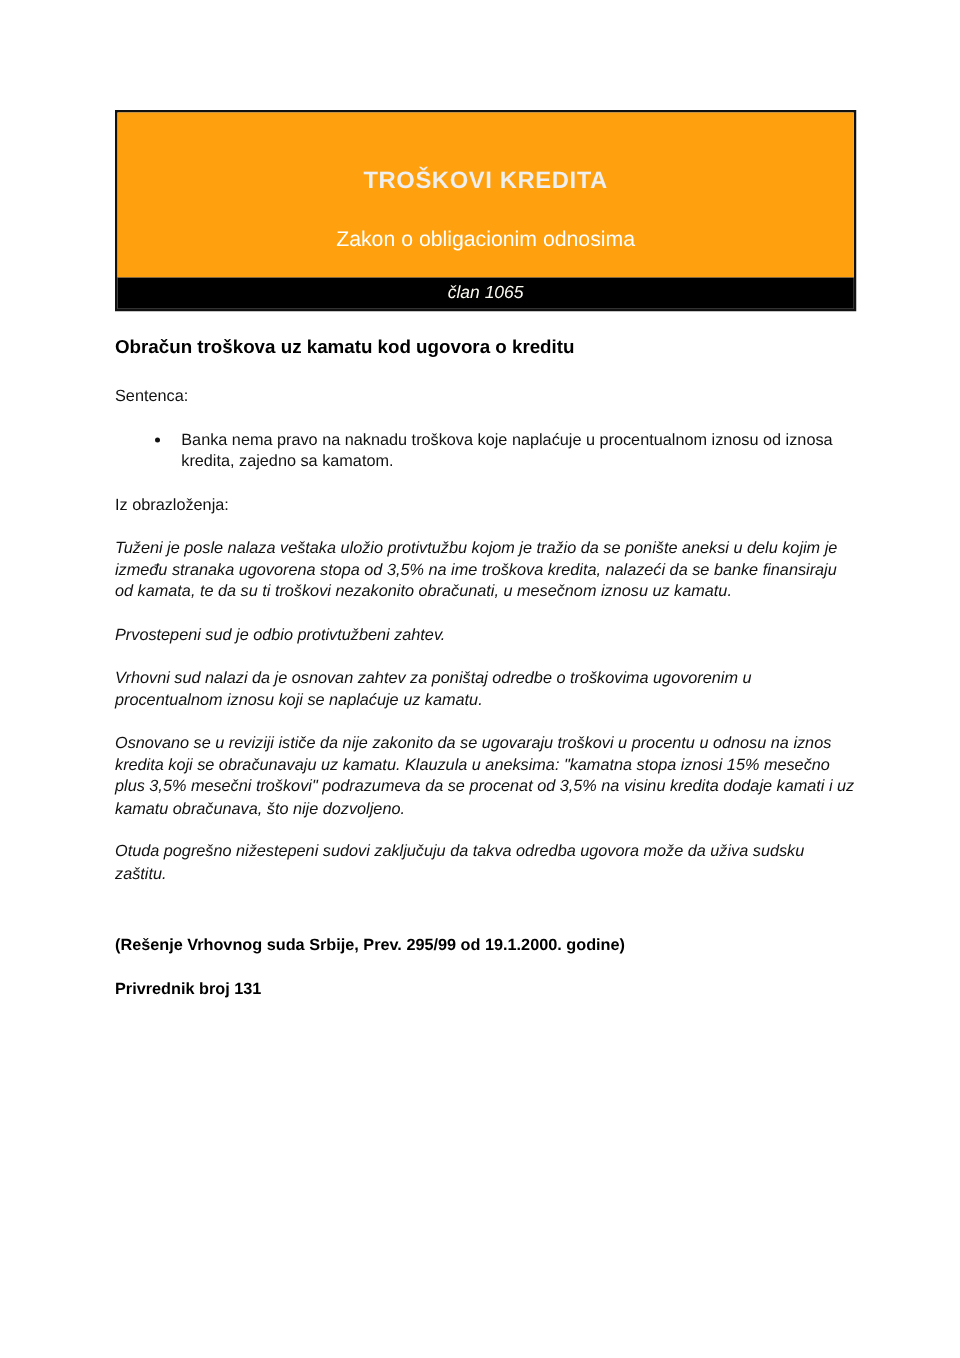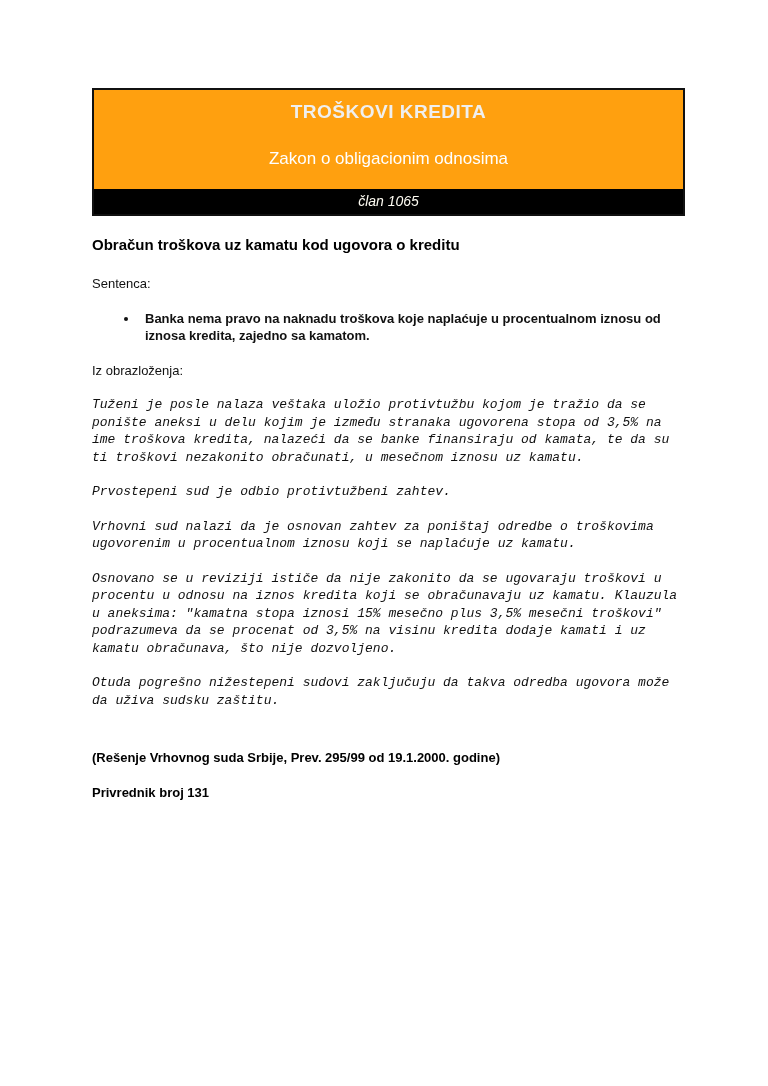--- a/index.html
+++ b/index.html
@@ -30,20 +30,21 @@
     background: #FFA00F;
     text-align: center;
     padding: 10px 0 19px 0;
   }
   .banner-title {
     font-size: 19px;
     font-weight: bold;
     color: #efefef;
     letter-spacing: 0.5px;
     line-height: 24px;
+    margin-top: 33px;
   }
   .banner-subtitle {
     font-size: 17px;
     font-weight: normal;
     color: #ffffff;
     margin-top: 24px;
     line-height: 22px;
   }
   .banner-black {
     background: #000000;
@@ -72,29 +73,27 @@
   }
   ul.sentence-list {
     margin: 0 0 17px 0;
     padding: 0 0 0 47px;
   }
   ul.sentence-list li {
     font-size: 13px;
     line-height: 17.5px;
     padding-left: 6px;
     color: #111111;
-    font-weight: bold;
   }
   p.italic-par {
     font-size: 13px;
     font-style: italic;
     line-height: 17.5px;
     margin: 0 0 17px 0;
     color: #111111;
-    font-family: Liberation Mono, monospace;
   }
   p.footer-bold {
     font-size: 13px;
     font-weight: bold;
     line-height: 17.5px;
     margin: 0 0 17px 0;
     color: #000000;
   }
   p.footer-bold.first {
     margin-top: 40px;

